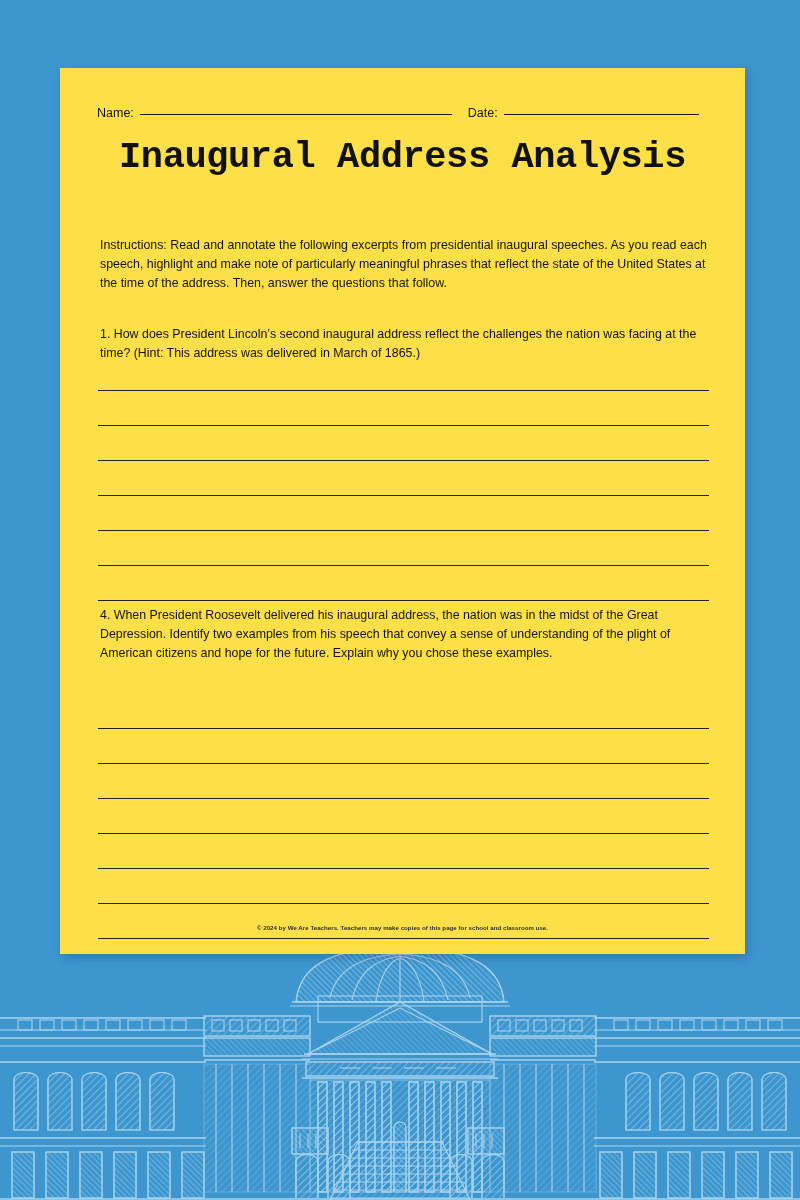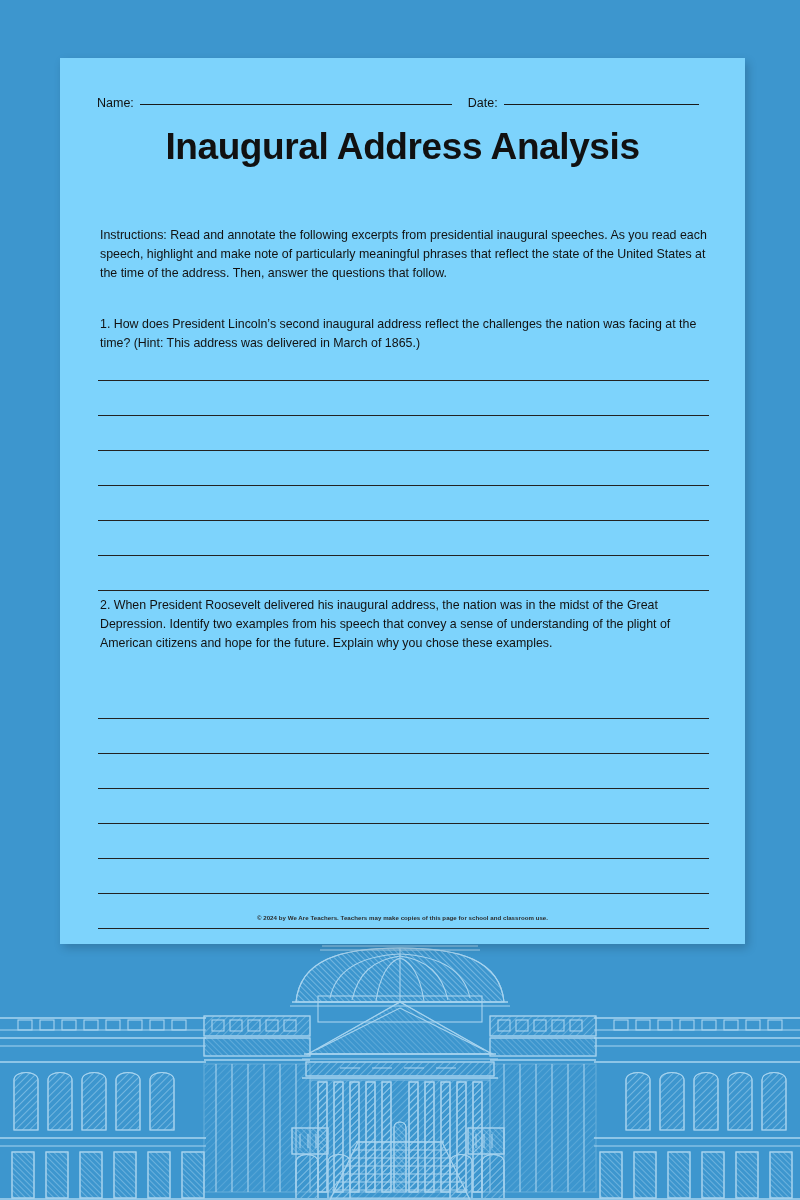--- a/index.html
+++ b/index.html
@@ -25,24 +25,24 @@
     height: 310px;
     z-index: 1;
     pointer-events: none;
   }
   #capitol-illustration svg { display: block; width: 100%; height: 100%; }
 
   
   #worksheet-page {
     position: absolute;
     left: 60px;
-    top: 58px;
+    top: 68px;
     width: 685px;
     height: 886px;
-    background: #7dd3fc;
+    background: #fde047;
     z-index: 5;
     box-shadow: 3px 4px 9px rgba(0,0,0,0.18);
     padding: 0;
   }
 
   
   .namedate-row {
     position: absolute;
     left: 37px;
     top: 38px;
@@ -71,20 +71,21 @@
   #page-title {
     position: absolute;
     top: 68px;
     left: 0;
     width: 100%;
     text-align: center;
     font-size: 37px;
     font-weight: 700;
     letter-spacing: -0.4px;
     color: #111111;
+    font-family: Liberation Mono, monospace;
   }
 
   
   .body-block {
     position: absolute;
     left: 40px;
     width: 607px;
     font-size: 12.4px;
     line-height: 1.52;
     color: #121212;
@@ -441,21 +442,21 @@
   <div class="answer-lines" id="answer-lines-1">
     <div class="answer-line"></div>
     <div class="answer-line"></div>
     <div class="answer-line"></div>
     <div class="answer-line"></div>
     <div class="answer-line"></div>
     <div class="answer-line"></div>
     <div class="answer-line"></div>
   </div>
 
-  <p class="body-block" id="question-2-text">2. When President Roosevelt delivered his inaugural address, the nation was in the midst of the Great Depression. Identify two examples from his speech that convey a sense of understanding of the plight of American citizens and hope for the future. Explain why you chose these examples.</p>
+  <p class="body-block" id="question-2-text">4. When President Roosevelt delivered his inaugural address, the nation was in the midst of the Great Depression. Identify two examples from his speech that convey a sense of understanding of the plight of American citizens and hope for the future. Explain why you chose these examples.</p>
 
   <div class="answer-lines" id="answer-lines-2">
     <div class="answer-line"></div>
     <div class="answer-line"></div>
     <div class="answer-line"></div>
     <div class="answer-line"></div>
     <div class="answer-line"></div>
     <div class="answer-line"></div>
     <div class="answer-line"></div>
   </div>

